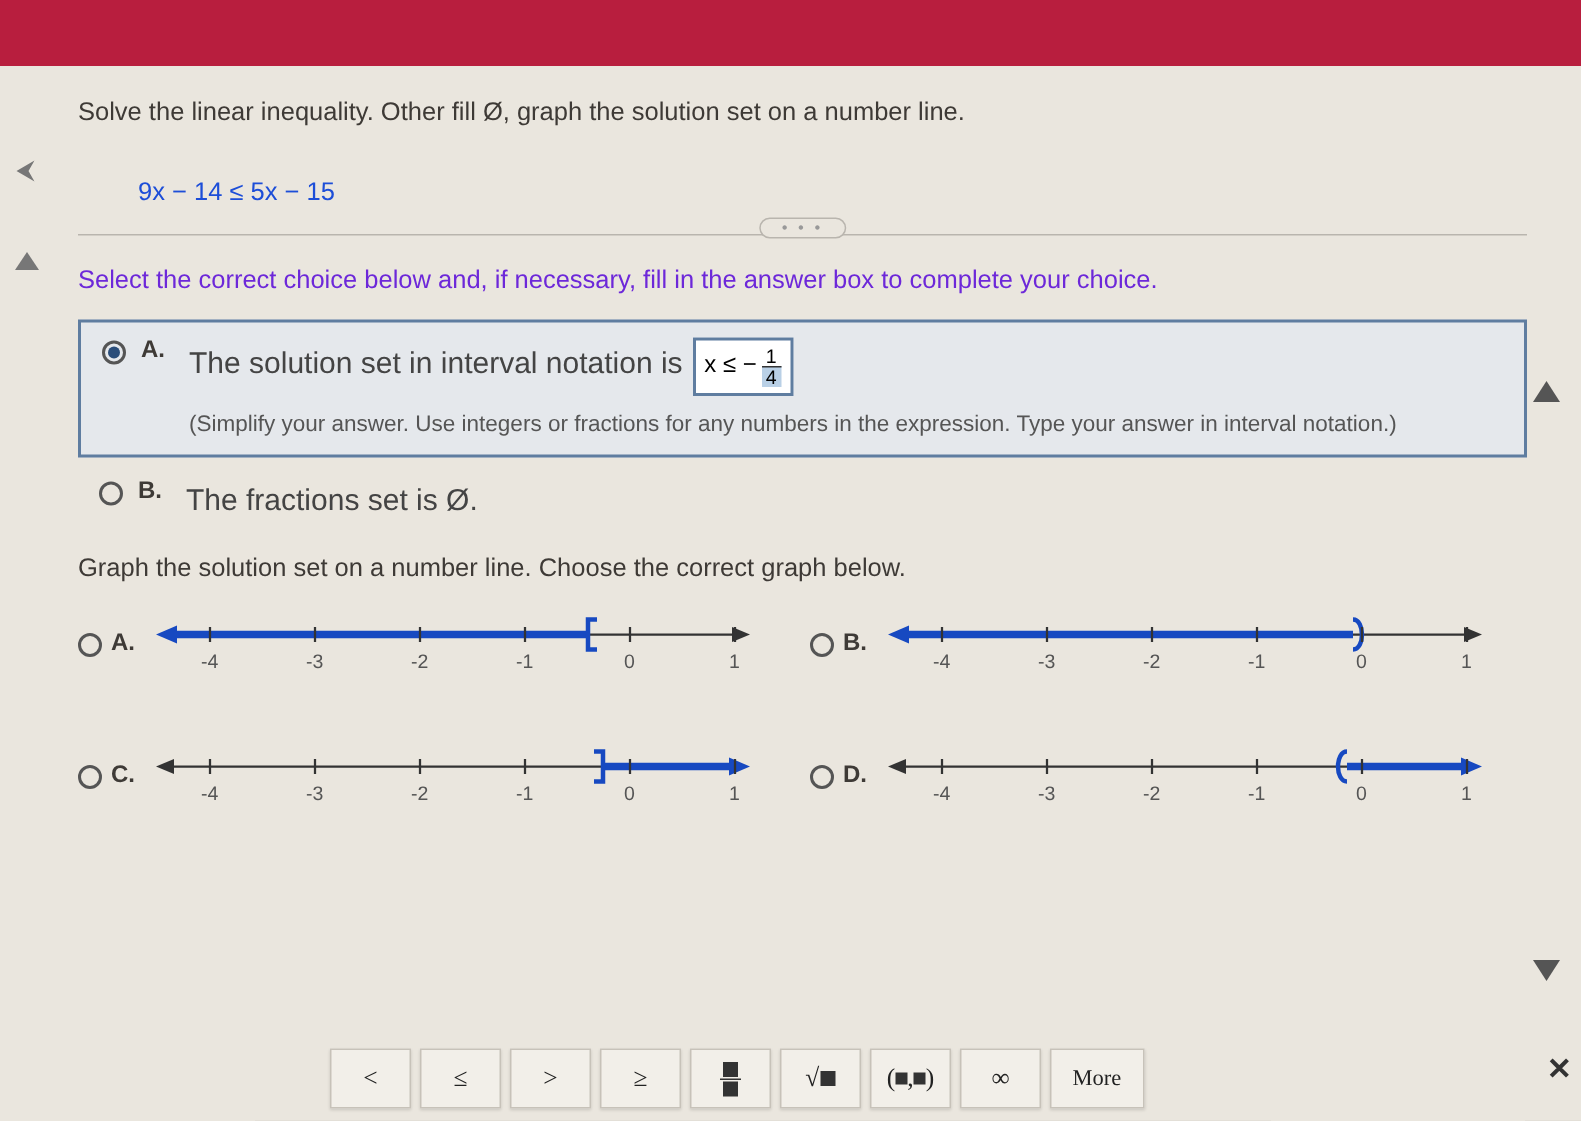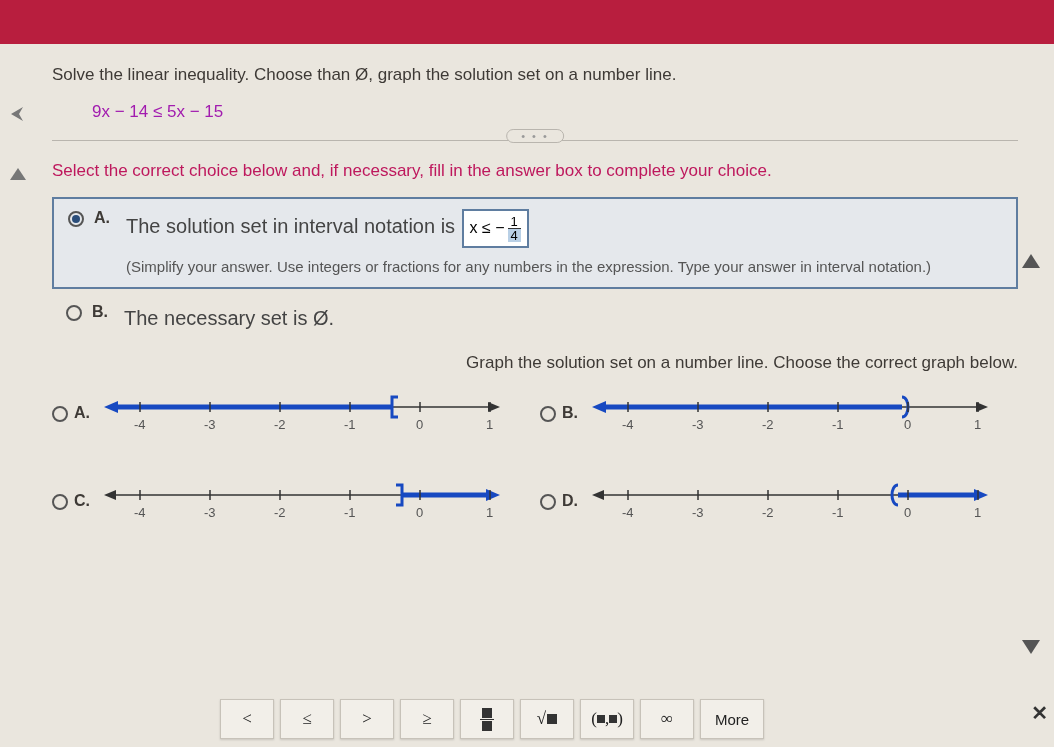--- a/index.html
+++ b/index.html
@@ -27,33 +27,33 @@
     left: 6px;
     top: 60px;
   }
   .nav-btn {
     width: 24px; height: 20px;
     display:flex; align-items:center; justify-content:center;
     color:#555; font-size:16px;
     margin-bottom:40px;
   }
   .q-text { color:#3e3a36; font-size:17px; line-height:1.5; }
-  .eq { margin: 14px 0 18px 40px; font-size:17px; color:#a21caf;}
+  .eq { margin: 30px 0 18px 40px; font-size:17px; color:#1d4ed8;}
   .sep {
     border: none;
     border-top: 1px solid #b9b5ae;
     margin: 14px 0 20px 0;
     position: relative;
   }
   .ellipsis {
     position:absolute; left:50%; top:-11px; transform:translateX(-50%);
     background:#eae6de; border:1px solid #b9b5ae; border-radius:10px;
     padding:0 14px; font-size:11px; color:#999; letter-spacing:2px;
   }
-  .instr { color:#be185d; font-size:17px; margin-bottom:16px;}
+  .instr { color:#6d28d9; font-size:17px; margin-bottom:16px;}
   .choice-box {
     border:2px solid #5f7da0;
     background:#e5e8ec;
     padding:10px 14px 12px 14px;
     margin-bottom:10px;
   }
   .choice-row { display:flex; align-items:flex-start; gap:10px;}
   .radio {
     width:16px;height:16px;border-radius:50%;
     border:2px solid #555; margin-top:2px; flex-shrink:0;
@@ -67,21 +67,21 @@
     display:inline-flex; align-items:center; vertical-align:middle;
     margin:0 2px;
   }
   .frac {
     display:inline-flex; flex-direction:column; align-items:center;
     font-size:13px; line-height:1; margin-left:3px;
   }
   .frac .num{}
   .frac .den{ border-top:1px solid #333; padding:0 3px; background:#b9d0e6;}
   .hint { font-size:15px; color:#555; margin-top:10px;}
-  .graph-instr { font-size:17px; color:#3e3a36; margin:16px 0 14px 0;text-align:right;}
+  .graph-instr { font-size:17px; color:#3e3a36; margin:16px 0 14px 0;}
   .graph-grid {
     display:grid;
     grid-template-columns: 40px 1fr 40px 1fr;
     row-gap: 36px;
     column-gap: 10px;
     align-items:center;
   }
   .g-label { display:flex; align-items:center; gap:6px;}
   .numline-wrap { width: 400px; }
   svg.nl { width:100%; height:52px; display:block;}
@@ -106,21 +106,21 @@
     position:absolute; bottom:8px; left:220px;
     display:flex; gap:6px;
   }
   .tool {
     min-width:54px; height:40px;
     background:#f2efe9; border:1px solid #c7c2b9;
     display:flex;align-items:center;justify-content:center;
     font-size:17px; color:#222; font-family: 'Times New Roman', serif;
     box-shadow: 0 1px 2px rgba(0,0,0,0.15);
   }
-  .tool.more{ font-family:Liberation Sans, sans-serif; font-size:15px; padding:16px 14px;}
+  .tool.more{ font-family:Liberation Serif, serif; font-size:15px; padding:16px 14px;}
   .close-x {
     position:absolute; right:6px; bottom:22px; font-size:20px; color:#333; font-weight:bold;
   }
 </style>
 </head>
 <body>
 
 <div class="topbar"></div>
 
 <div class="page">
@@ -131,21 +131,21 @@
           <path d="M2 8 L14 1 L10 8 L14 15 Z" fill="#777"></path>
         </svg>
     </div>
     <div class="nav-btn">
       <svg width="16" height="12">
           <path d="M8 0 L16 12 L0 12 Z" fill="#777"></path>
         </svg>
     </div>
   </div>
 
-  <p class="q-text">Solve the linear inequality. Choose than Ø, graph the solution set on a number line.</p>
+  <p class="q-text">Solve the linear inequality. Other fill Ø, graph the solution set on a number line.</p>
   <p class="eq">9x − 14 ≤ 5x − 15</p>
 
   <div style="position:relative;">
     <hr class="sep">
     <span class="ellipsis">• • •</span>
   </div>
 
   <p class="instr">Select the correct choice below and, if necessary, fill in the answer box to complete your choice.</p>
 
   <div class="choice-box">
@@ -162,21 +162,21 @@
           </span>
         </span>
         <p class="hint">(Simplify your answer. Use integers or fractions for any numbers in the expression. Type your answer in interval notation.)</p>
       </div>
     </div>
   </div>
 
   <div class="choice-row" style="padding:4px 14px;">
     <span class="radio"></span>
     <span class="label">B.</span>
-    <span class="choice-text">The necessary set is Ø.</span>
+    <span class="choice-text">The fractions set is Ø.</span>
   </div>
 
   <p class="graph-instr">Graph the solution set on a number line. Choose the correct graph below.</p>
 
   <div class="graph-grid">
 
     <div class="g-label">
       <span class="radio"></span>
       <span class="label">A.</span>
     </div>

